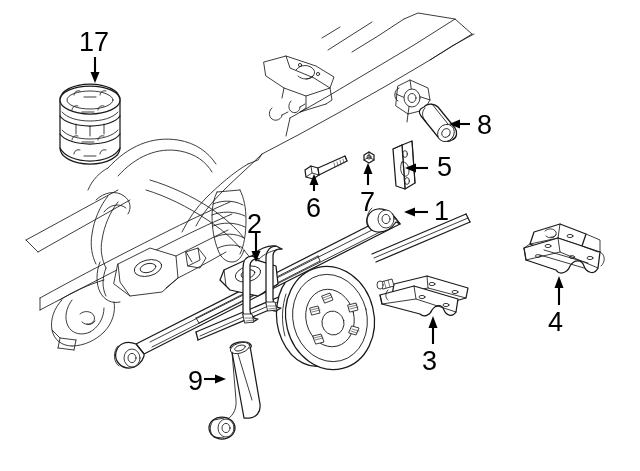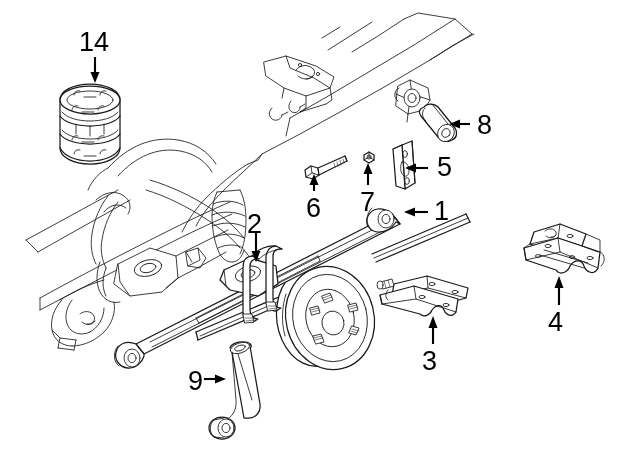--- a/index.html
+++ b/index.html
@@ -467,15 +467,15 @@
 
   <div class="callout-text" style="left:434px; top:198px;">1</div>
   <div class="callout-text" style="left:247px; top:211px;">2</div>
   <div class="callout-text" style="left:422px; top:348px;">3</div>
   <div class="callout-text" style="left:548px; top:309px;">4</div>
   <div class="callout-text" style="left:437px; top:154px;">5</div>
   <div class="callout-text" style="left:306px; top:195px;">6</div>
   <div class="callout-text" style="left:360px; top:189px;">7</div>
   <div class="callout-text" style="left:477px; top:112px;">8</div>
   <div class="callout-text" style="left:188px; top:368px;">9</div>
-  <div class="callout-text" style="left:79px; top:29px;">14</div>
+  <div class="callout-text" style="left:79px; top:29px;">17</div>
 
 </div>
 
 </body></html>

